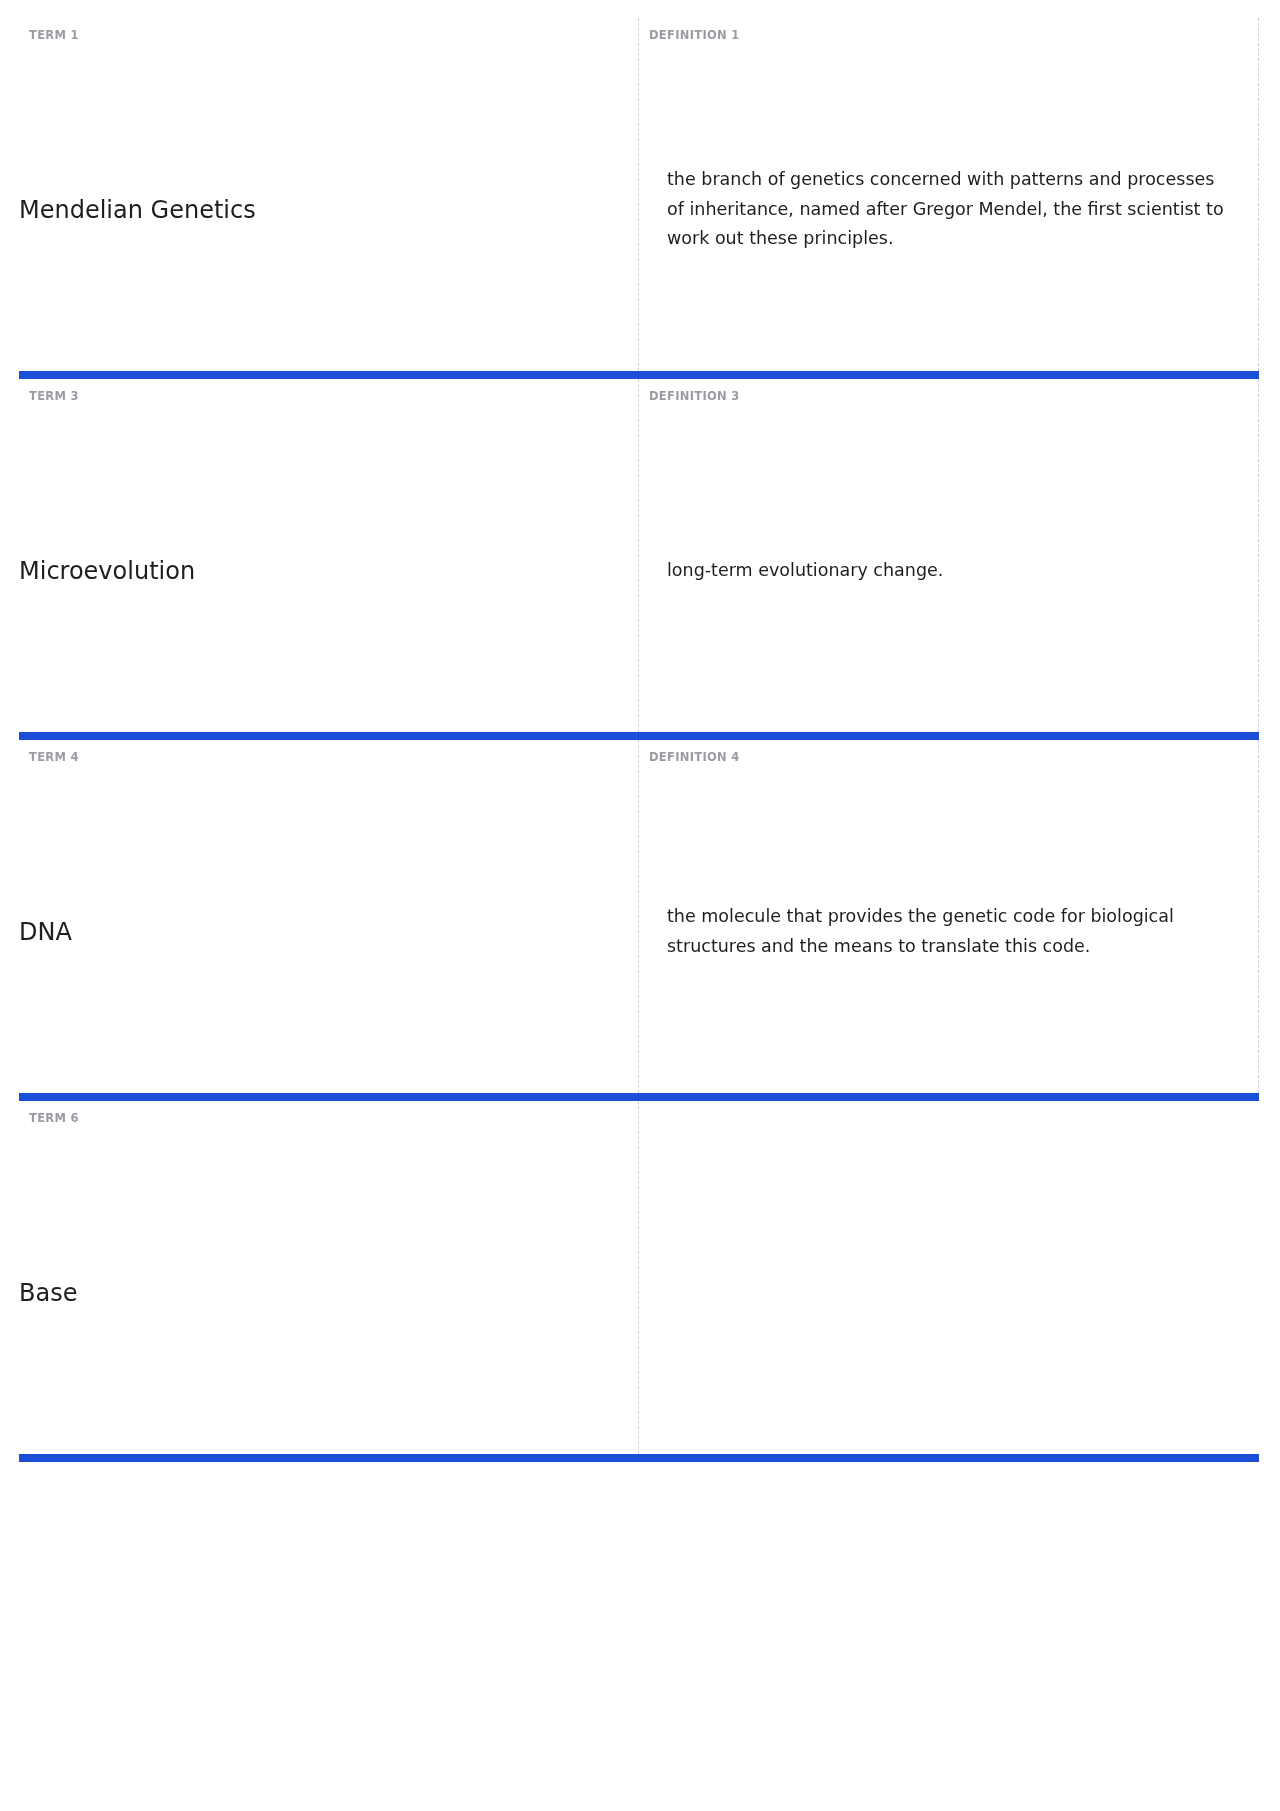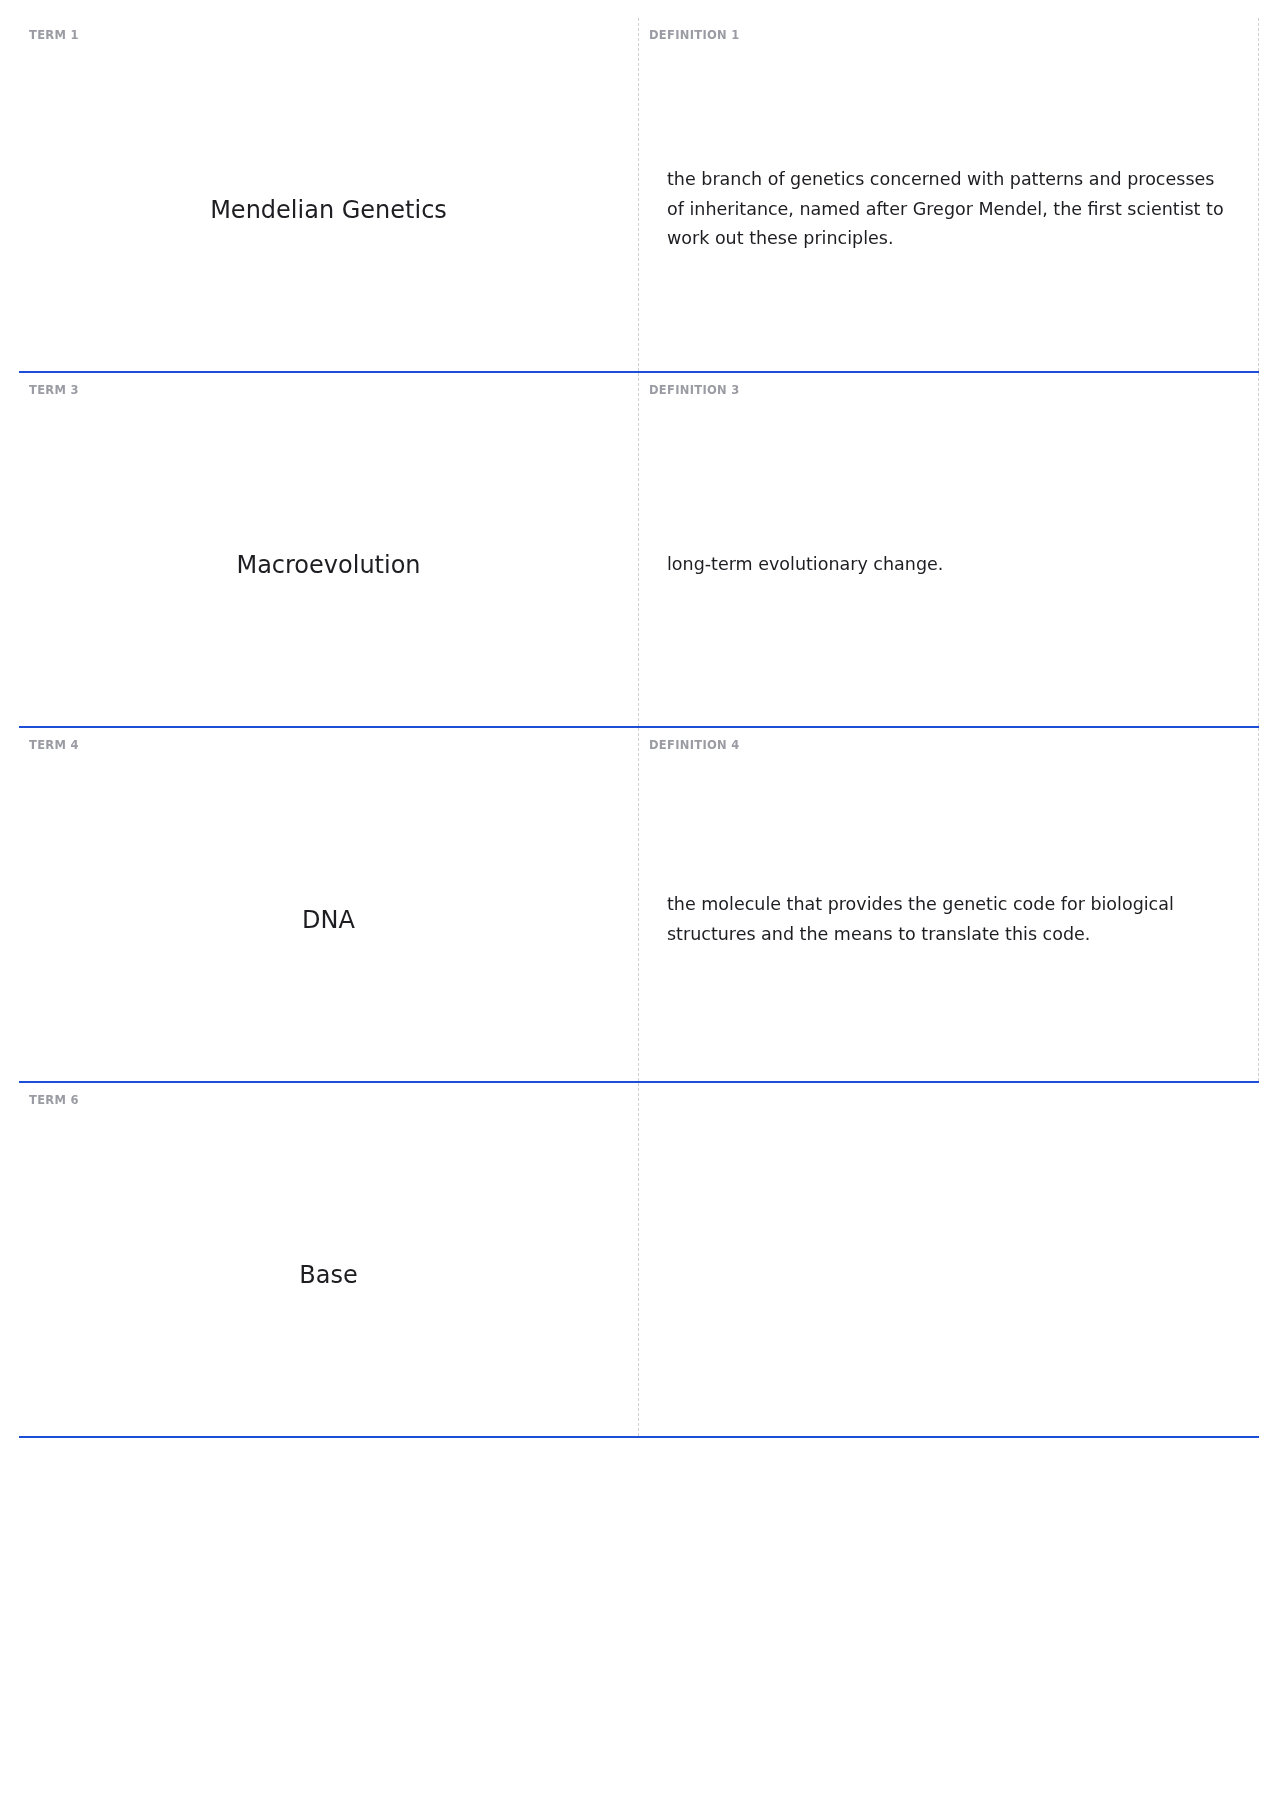--- a/index.html
+++ b/index.html
@@ -17,21 +17,21 @@
     .sheet {
       position: absolute;
       left: 19px;
       top: 18px;
       width: 1240px;
     }
     .card-row {
       position: relative;
       height: 353px;
       display: flex;
-      border-bottom: 2px solid #1d4ed8;
+      border-bottom: 8px solid #1d4ed8;
     }
     .cell {
       position: relative;
       width: 620px;
       height: 100%;
       box-sizing: border-box;
     }
     .cell.term {
       border-right: 1px dashed #cfd0d4;
     }
@@ -52,21 +52,21 @@
     .cell-body {
       position: absolute;
       left: 0;
       right: 0;
       top: 30px;
       bottom: 0;
       display: flex;
       align-items: center;
     }
     .term .cell-body {
-      justify-content: center;
+      justify-content: flex-start;
     }
     .term-text {
       font-size: 24px;
       color: #1d1d22;
       text-align: center;
     }
     .def .cell-body {
       padding-left: 12px;
       padding-right: 30px;
       box-sizing: border-box;
@@ -97,21 +97,21 @@
         <div class="def-text">the branch of genetics concerned with patterns and processes of inheritance, named after Gregor Mendel, the first scientist to work out these principles.</div>
       </div>
     </div>
   </div>
 
 
   <div class="card-row">
     <div class="cell term">
       <div class="cell-label">TERM 3</div>
       <div class="cell-body">
-        <div class="term-text">Macroevolution</div>
+        <div class="term-text">Microevolution</div>
       </div>
     </div>
     <div class="cell def">
       <div class="cell-label">DEFINITION 3</div>
       <div class="cell-body">
         <div class="def-text">long-term evolutionary change.</div>
       </div>
     </div>
   </div>
 

